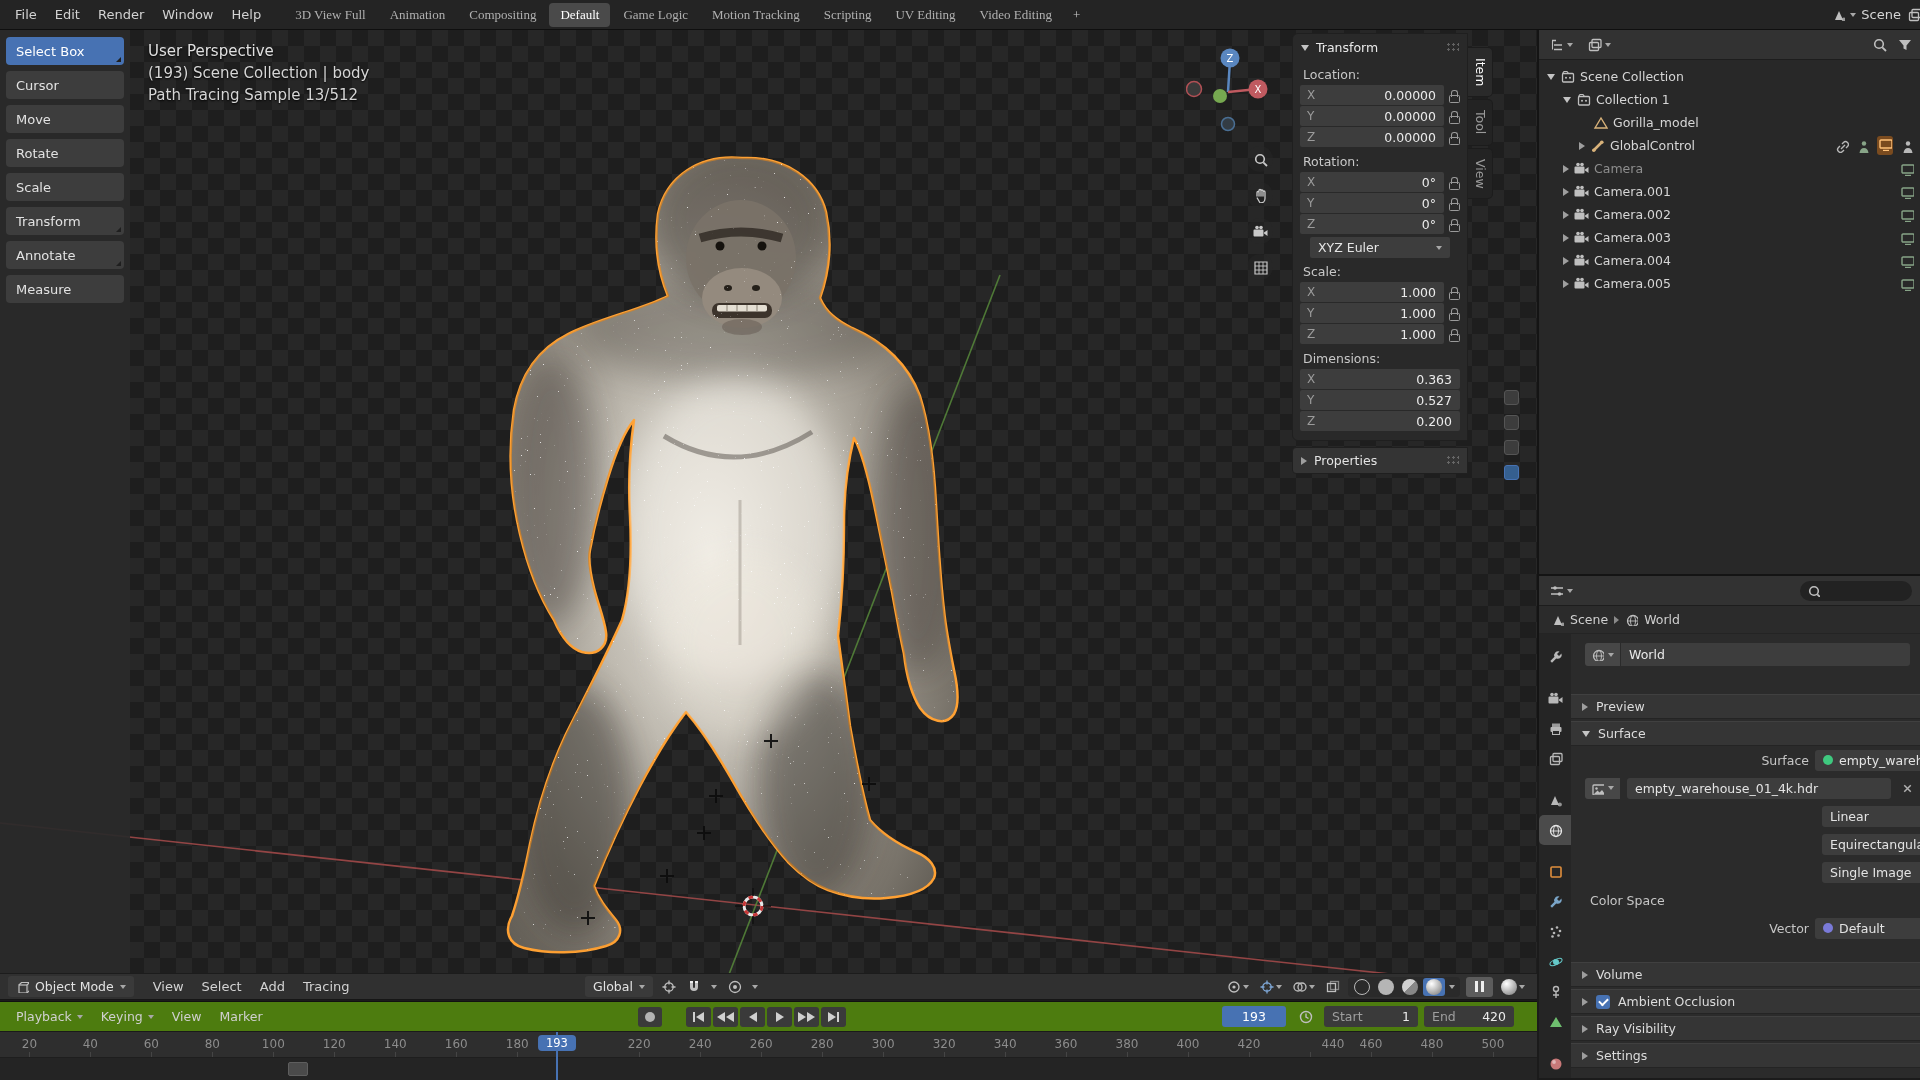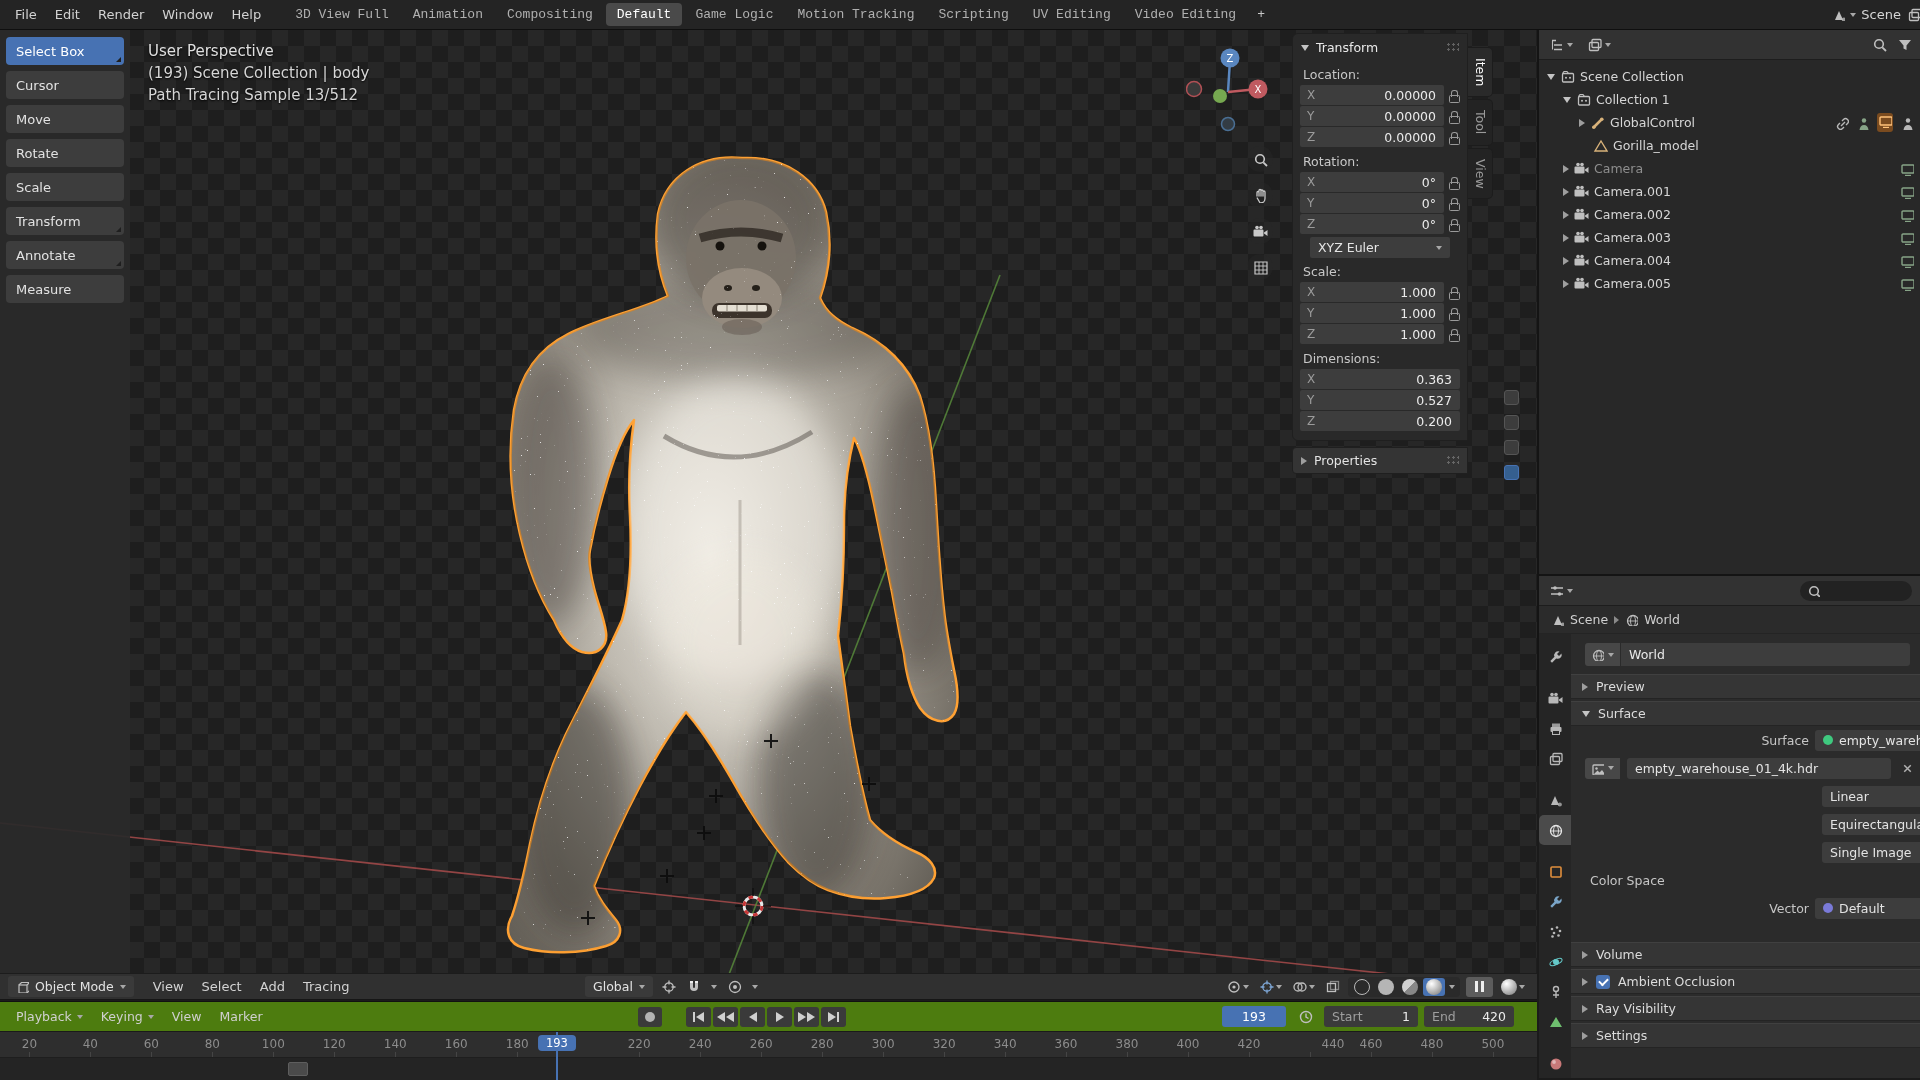--- a/index.html
+++ b/index.html
@@ -5,21 +5,21 @@
   *{box-sizing:border-box;margin:0;padding:0;user-select:none}
   html,body{width:1920px;height:1080px;overflow:hidden;background:#141414;
     font-family:"DejaVu Sans","Liberation Sans",sans-serif;color:#d5d5d5;font-size:13px}
   #app{position:relative;width:1920px;height:1080px;background:#1b1b1b}
 
   
   #topbar{position:absolute;left:0;top:0;width:1920px;height:30px;background:#242424;
     border-bottom:1px solid #0f0f0f;display:flex;align-items:center;padding:0 6px;overflow:hidden}
   .menu-btn{background:none;border:none;color:#d2d2d2;font-size:13px;padding:4px 9px;border-radius:3px;font-family:inherit}
   #topbar .tabs{display:flex;align-items:flex-end;margin-left:14px;gap:2px}
-  .ws-tab{background:none;border:none;color:#b0b0b0;font-size:13px;padding:4px 11px;border-radius:4px;font-family:Liberation Mono, monospace;white-space:nowrap}
+  .ws-tab{background:none;border:none;color:#b0b0b0;font-size:13px;padding:4px 11px;border-radius:4px;font-family:Liberation Serif, serif;white-space:nowrap}
   .ws-tab.active{background:#4a4a4a;color:#ffffff}
   .ws-tab.add-tab{padding:4px 8px;color:#c8c8c8}
   .scene-sel{margin-left:auto;display:flex;align-items:center;gap:5px;padding:2px 6px}
   .edge-ic{margin-right:-8px}
 
   .ic{width:15px;height:15px;color:#bfbfbf;flex:0 0 auto}
   .ic.sm{width:13px;height:13px}
   .dd-arrow{width:0;height:0;border-left:3.5px solid transparent;border-right:3.5px solid transparent;border-top:4.5px solid #a8a8a8;display:inline-block}
 
   
@@ -159,21 +159,21 @@
   .tabstrip{width:32px;background:#252525;padding-top:8px;display:flex;flex-direction:column;align-items:stretch}
   .ptab{height:30px;display:flex;align-items:center;justify-content:center}
   .ptab.gap{margin-top:12px}
   .ptab.active{background:#4b4b4b;border-radius:5px 0 0 5px}
   .pr-content{flex:1;min-width:0;overflow:hidden}
   .dbrow{display:flex;align-items:center;margin:9px 10px 0 14px;height:23px}
   .db-btn{height:23px;background:#474747;border:none;border-radius:3px 0 0 3px;display:flex;align-items:center;gap:4px;padding:0 6px}
   .db-field{flex:1;height:23px;background:#3d3d3d;border-radius:0 3px 3px 0;display:flex;align-items:center;padding:0 8px;color:#e8e8e8;margin-left:1px}
   .ppanel{display:flex;align-items:center;gap:8px;height:25px;padding:0 11px;background:#353535;
     border-top:1px solid #404040;border-bottom:1px solid #242424;color:#dcdcdc;margin-top:2px}
-  .ppanel.first{margin-top:8px}
+  .ppanel.first{margin-top:28px}
   .ppanel.vol{margin-top:20px}
   .prow{display:flex;align-items:center;height:28px;padding:0 0 0 14px;gap:6px}
   .plabel{width:224px;text-align:right;color:#c6c6c6;flex:0 0 auto}
   .left-label{color:#c6c6c6;padding-left:5px}
   .pfield{flex:1;min-width:0;height:21px;background:#3d3d3d;border-radius:3px 0 0 3px;display:flex;align-items:center;
     gap:6px;padding:0 8px;color:#e3e3e3;white-space:nowrap;overflow:hidden}
   .pfield.rounded{border-radius:3px}
   .dot{width:10px;height:10px;border-radius:50%;flex:0 0 auto}
   .dot.shader{background:#3fc97f}
   .dot.vector{background:#7a7ad8}
@@ -860,46 +860,46 @@
           <span class="ol-label">Scene Collection</span>
         </div>
         <div class="ol-row" style="--d:1">
           <span class="disc open"></span>
           <svg class="ic">
               <use href="#i-coll"></use>
             </svg>
           <span class="ol-label">Collection 1</span>
         </div>
         <div class="ol-row" style="--d:2">
+          <span class="disc none"></span>
+          <svg class="ic tan">
+              <use href="#i-tri"></use>
+            </svg>
+          <span class="ol-label">Gorilla_model</span>
+        </div>
+        <div class="ol-row" style="--d:2">
           <span class="disc closed"></span>
           <svg class="ic tan">
               <use href="#i-bone"></use>
             </svg>
           <span class="ol-label">GlobalControl</span>
           <span class="trail">
             <svg class="ic" style="color:#b8b8b8">
                 <use href="#i-link"></use>
               </svg>
             <svg class="ic tan">
                 <use href="#i-person"></use>
               </svg>
             <span class="pill orange-on"><svg class="ic">
                   <use href="#i-monitor"></use>
                 </svg></span>
             <svg class="ic" style="color:#b8b8b8">
                 <use href="#i-person"></use>
               </svg>
           </span>
-        </div>
-        <div class="ol-row" style="--d:2">
-          <span class="disc none"></span>
-          <svg class="ic tan">
-              <use href="#i-tri"></use>
-            </svg>
-          <span class="ol-label">Gorilla_model</span>
         </div>
         <div class="ol-row dim" style="--d:1">
           <span class="disc closed"></span>
           <svg class="ic">
               <use href="#i-cam"></use>
             </svg>
           <span class="ol-label">Camera</span>
           <span class="trail">
               <svg class="ic">
                 <use href="#i-monitor"></use>

